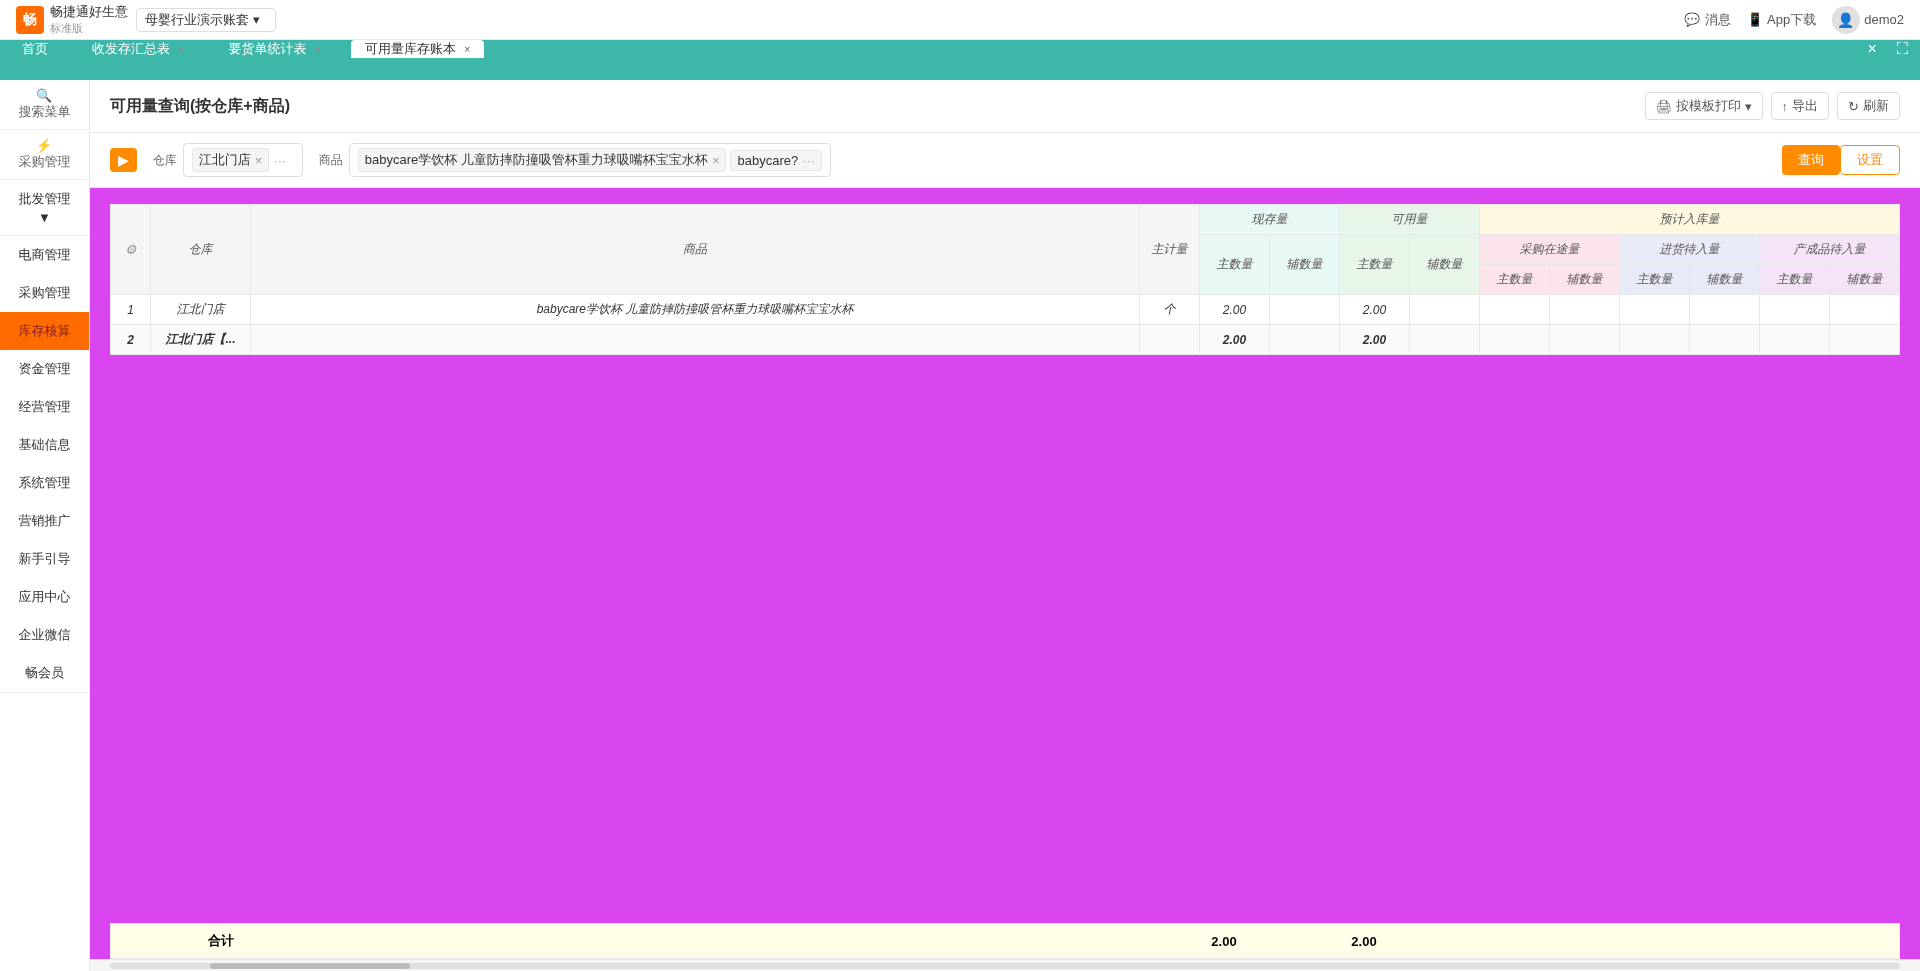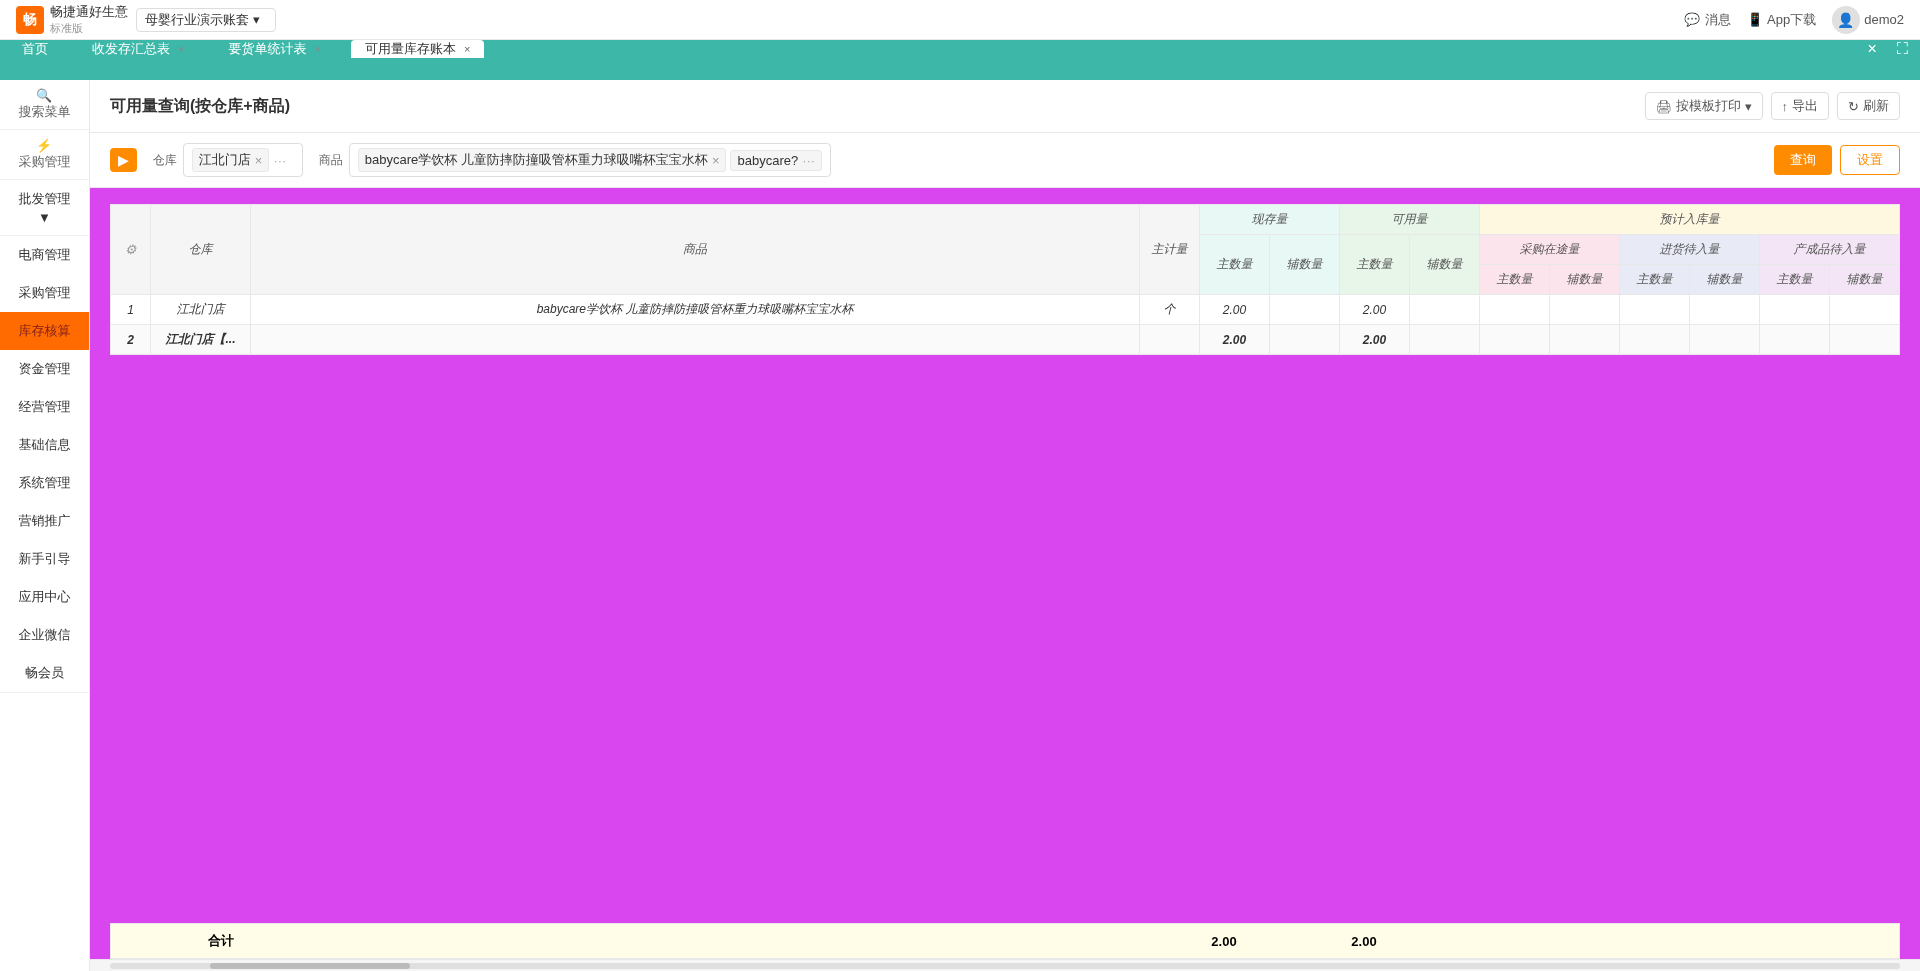--- a/index.html
+++ b/index.html
@@ -107,21 +107,21 @@
       gap: 16px;
       border-bottom: 1px solid #e8e8e8;
     }
     .filter-toggle { background: #ff8c00; color: #fff; border: none; border-radius: 4px; padding: 4px 8px; cursor: pointer; font-size: 14px; }
     .filter-group { display: flex; align-items: center; gap: 6px; }
     .filter-label { color: #666; font-size: 12px; white-space: nowrap; }
     .filter-input { border: 1px solid #ddd; border-radius: 4px; padding: 4px 8px; min-width: 120px; font-size: 12px; display: flex; align-items: center; gap: 4px; background: #fff; }
     .filter-tag { background: #f5f5f5; border: 1px solid #e8e8e8; border-radius: 3px; padding: 2px 6px; font-size: 11px; color: #333; display: flex; align-items: center; gap: 4px; }
     .filter-tag .remove { cursor: pointer; color: #999; }
     .filter-dots { color: #aaa; cursor: pointer; }
-    .filter-actions { margin-left: auto; display: flex; gap: 8px; }
+    .filter-actions { margin-left: auto; display: flex; }
     .btn-query { background: #ff8c00; color: #fff; border: none; border-radius: 4px; padding: 5px 16px; cursor: pointer; font-size: 13px; }
     .btn-setting { background: #fff; color: #ff8c00; border: 1px solid #ff8c00; border-radius: 4px; padding: 5px 16px; cursor: pointer; font-size: 13px; }
 
     
     .table-container { flex: 1; overflow: auto; padding: 16px 20px; }
     .data-table { width: 100%; border-collapse: collapse; background: #fff; border: 1px solid #e8e8e8; }
     .data-table th, .data-table td { border: 1px solid #e8e8e8; padding: 6px 10px; font-size: 12px; text-align: center; color: #333; white-space: nowrap; font-style: italic; }
     .data-table thead th { background: #f5f5f5; font-weight: 500; color: #555; }
     .th-main { background: #e8f8f5 !important; }
     .th-available { background: #e8f5e9 !important; }

